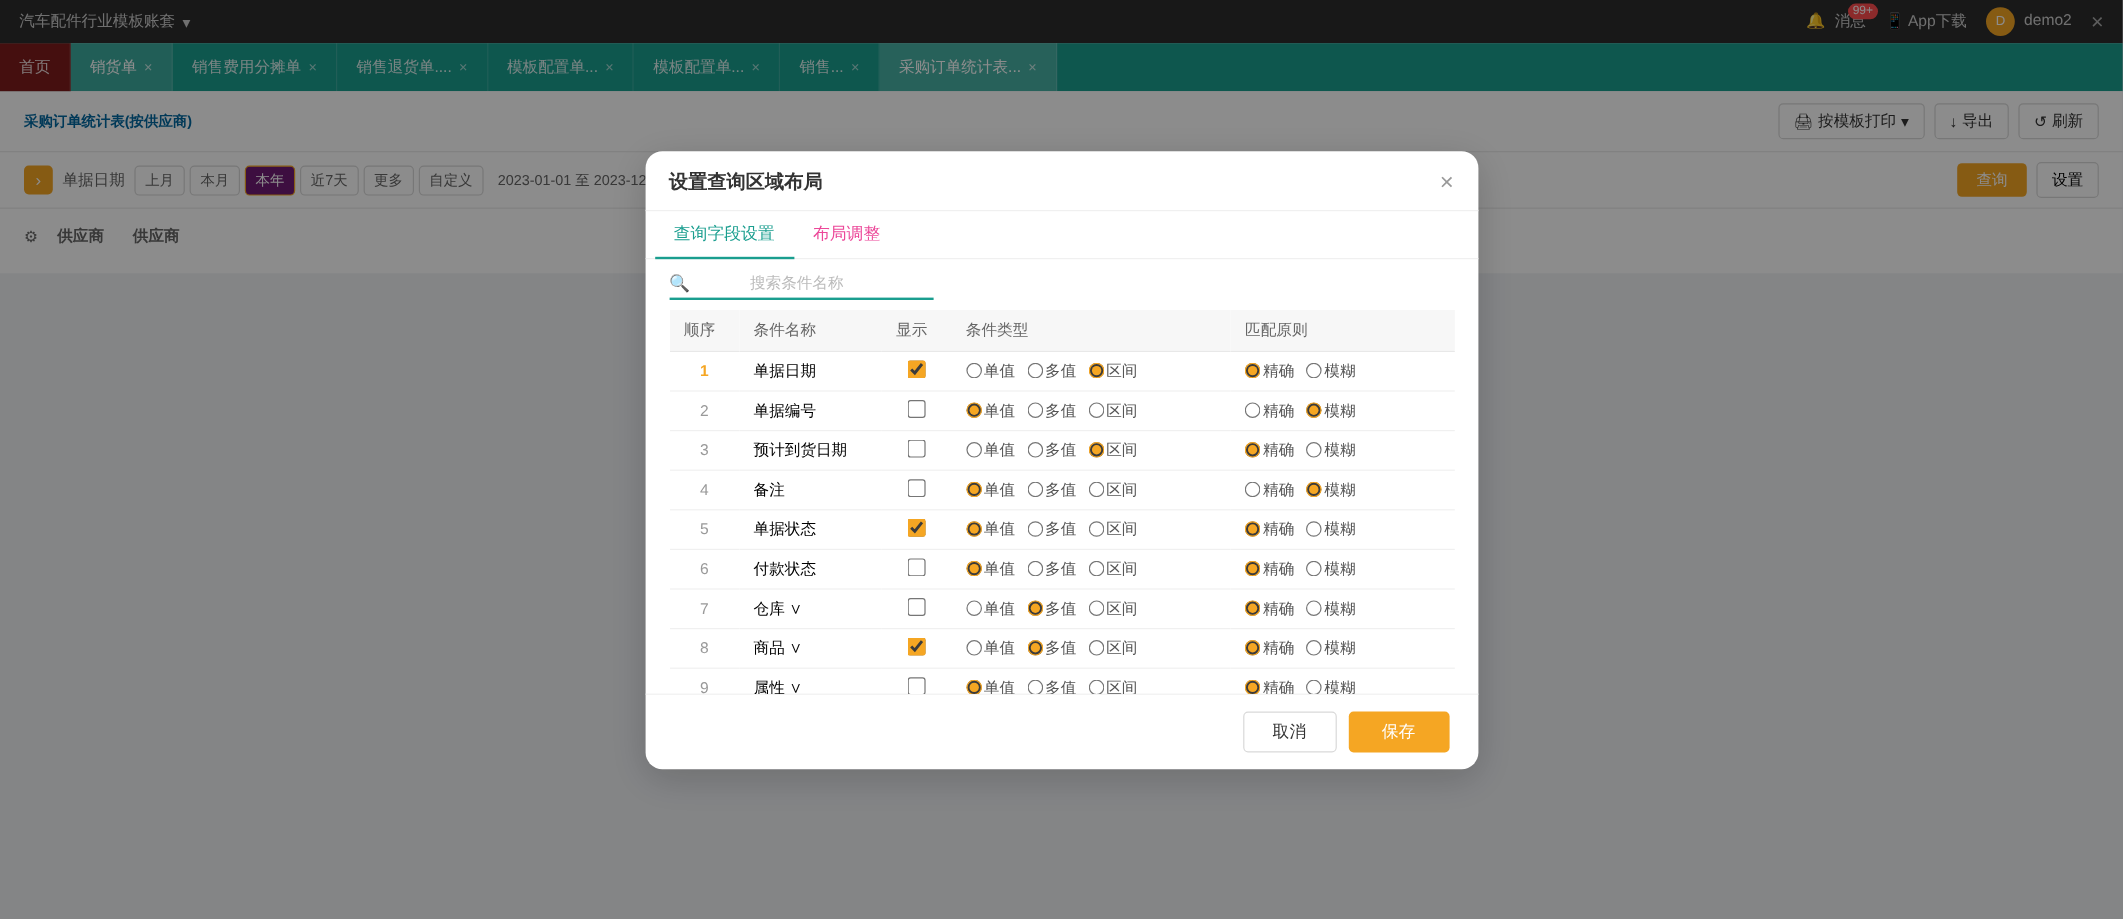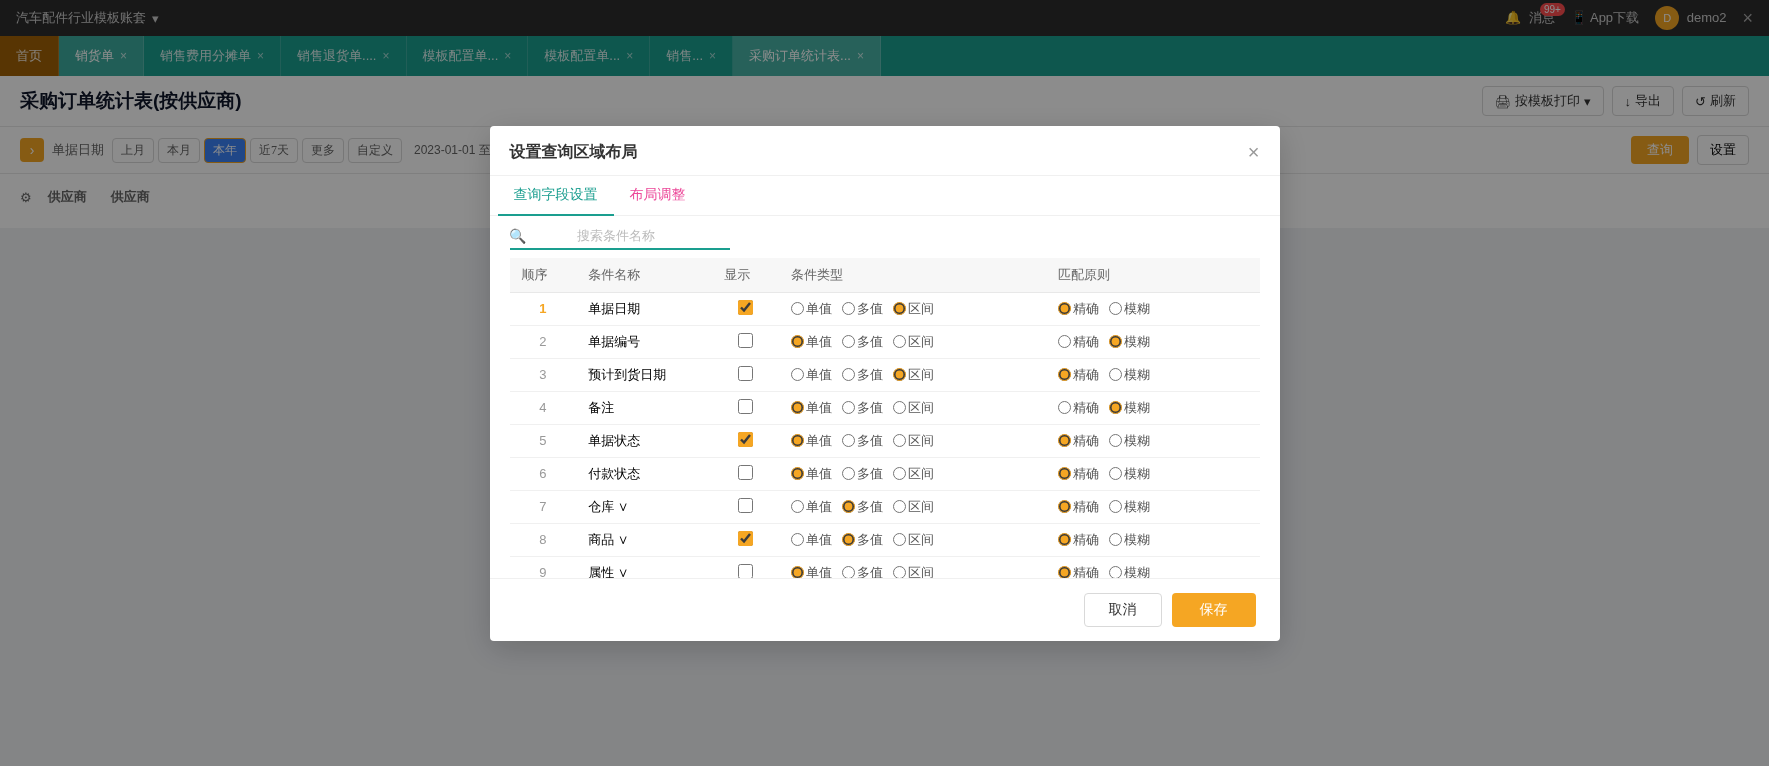--- a/index.html
+++ b/index.html
@@ -43,50 +43,50 @@
       align-items: center;
       padding: 0 16px;
       color: rgba(255,255,255,0.85);
       font-size: 13px;
       cursor: pointer;
       white-space: nowrap;
       border-right: 1px solid rgba(255,255,255,0.15);
     }
     .tab-item.active { background: rgba(255,255,255,0.15); color: white; }
     .tab-item .tab-close { margin-left: 6px; opacity: 0.7; font-size: 12px; }
-    .tab-item.home { background: #a16207; text-align: center; }
+    .tab-item.home { background: #7f1d1d; text-align: center; }
 
     
     .page-header {
       background: white;
       padding: 10px 20px;
       display: flex;
       align-items: center;
       justify-content: space-between;
       border-bottom: 1px solid #e8e8e8;
     }
-    .page-title { font-size: 19px; font-weight: bold; color: #0f172a; }
+    .page-title { font-size: 12px; font-weight: bold; color: #0369a1; }
     .header-actions { display: flex; align-items: center; gap: 8px; }
     .btn-print { border: 1px solid #d9d9d9; background: white; padding: 5px 12px; border-radius: 4px; cursor: pointer; font-size: 13px; color: #333; display: flex; align-items: center; gap: 4px; }
     .btn-export { border: 1px solid #d9d9d9; background: white; padding: 5px 12px; border-radius: 4px; cursor: pointer; font-size: 13px; color: #333; display: flex; align-items: center; gap: 4px; }
     .btn-refresh { border: 1px solid #d9d9d9; background: white; padding: 5px 12px; border-radius: 4px; cursor: pointer; font-size: 13px; color: #333; display: flex; align-items: center; gap: 4px; }
 
     
     .filter-bar {
       background: white;
       padding: 8px 20px;
       display: flex;
       align-items: center;
       gap: 8px;
       border-bottom: 1px solid #e8e8e8;
     }
     .filter-toggle { background: #f5a623; color: white; border: none; width: 24px; height: 24px; border-radius: 4px; cursor: pointer; font-size: 14px; display: flex; align-items: center; justify-content: center; }
     .filter-date-btns { display: flex; align-items: center; gap: 4px; }
-    .date-btn { border: 1px solid #d9d9d9; background: white; padding: 3px 8px; border-radius: 4px; cursor: pointer; font-size: 12px; color: #666; font-family: Liberation Serif, serif; }
-    .date-btn.active { background: #3b82f6; color: white; border-color: #f5a623; }
+    .date-btn { border: 1px solid #d9d9d9; background: white; padding: 3px 8px; border-radius: 4px; cursor: pointer; font-size: 12px; color: #666; }
+    .date-btn.active { background: #701a75; color: white; border-color: #f5a623; }
     .btn-query { background: #f5a623; color: white; border: none; padding: 5px 16px; border-radius: 4px; cursor: pointer; font-size: 13px; margin-left: auto; }
     .btn-setting { border: 1px solid #d9d9d9; background: white; padding: 5px 12px; border-radius: 4px; cursor: pointer; font-size: 13px; }
 
     
     .table-area {
       background: white;
       margin: 0;
       padding: 10px 20px;
     }
     .table-header-row {
@@ -105,22 +105,22 @@
       background: rgba(0,0,0,0.45);
       z-index: 100;
       display: flex;
       align-items: center;
       justify-content: center;
     }
 
     
     .dialog {
       background: white;
-      border-radius: 4px;
-      width: 790px;
+      border-radius: 14px;
+      width: 694px;
       max-height: 680px;
       box-shadow: 0 8px 32px rgba(0,0,0,0.18);
       display: flex;
       flex-direction: column;
     }
     .dialog-header {
       display: flex;
       align-items: center;
       justify-content: space-between;
       padding: 16px 20px 12px 20px;

